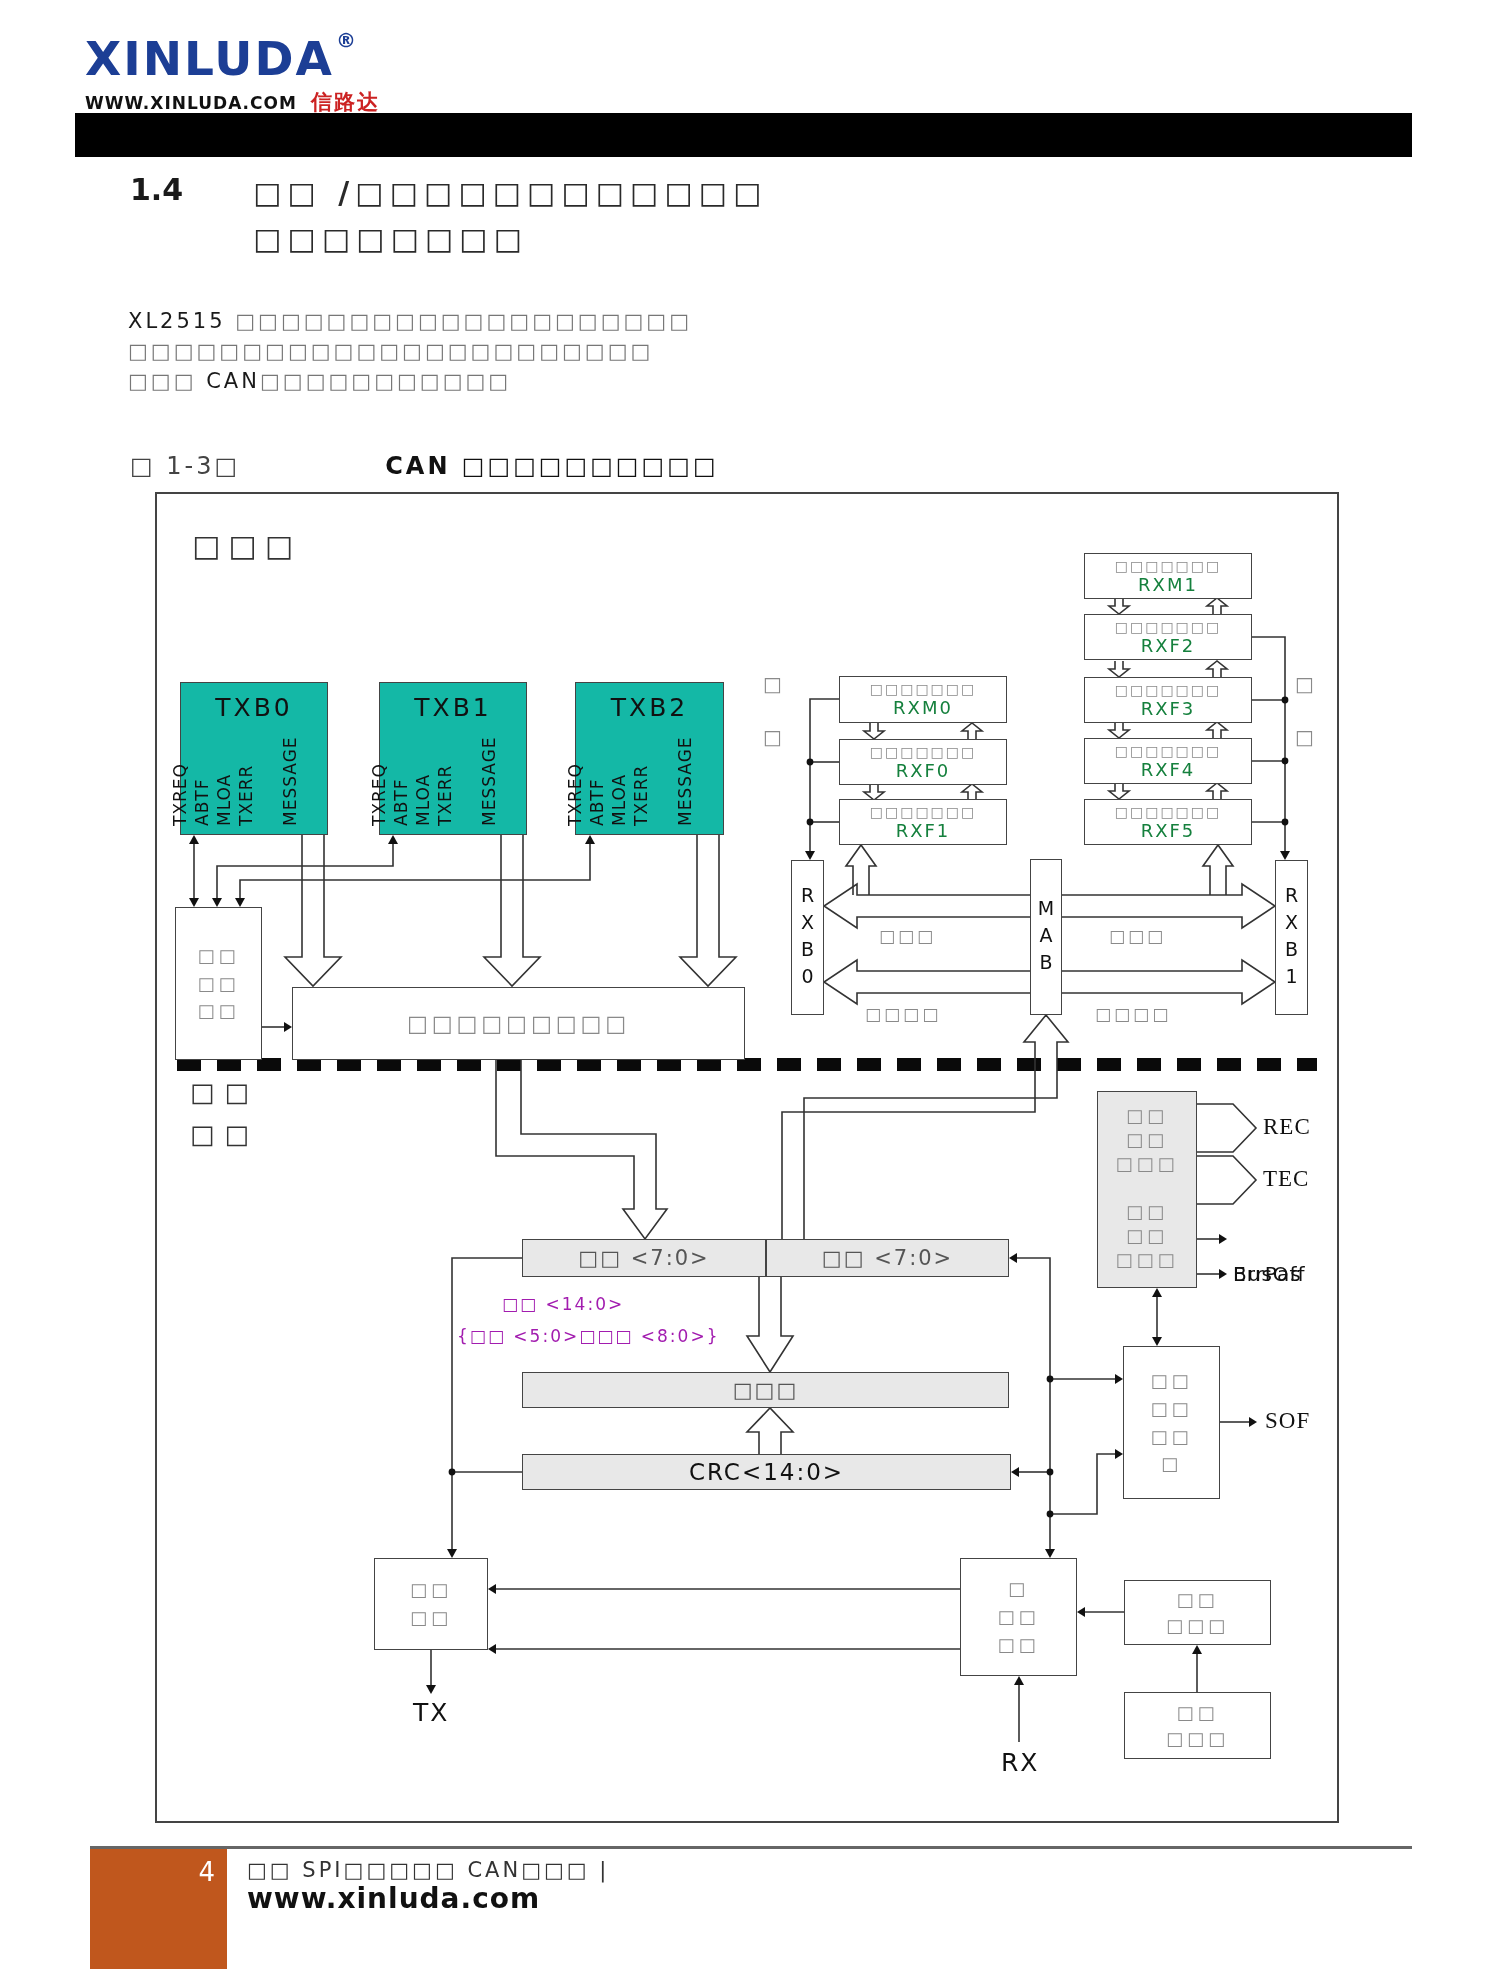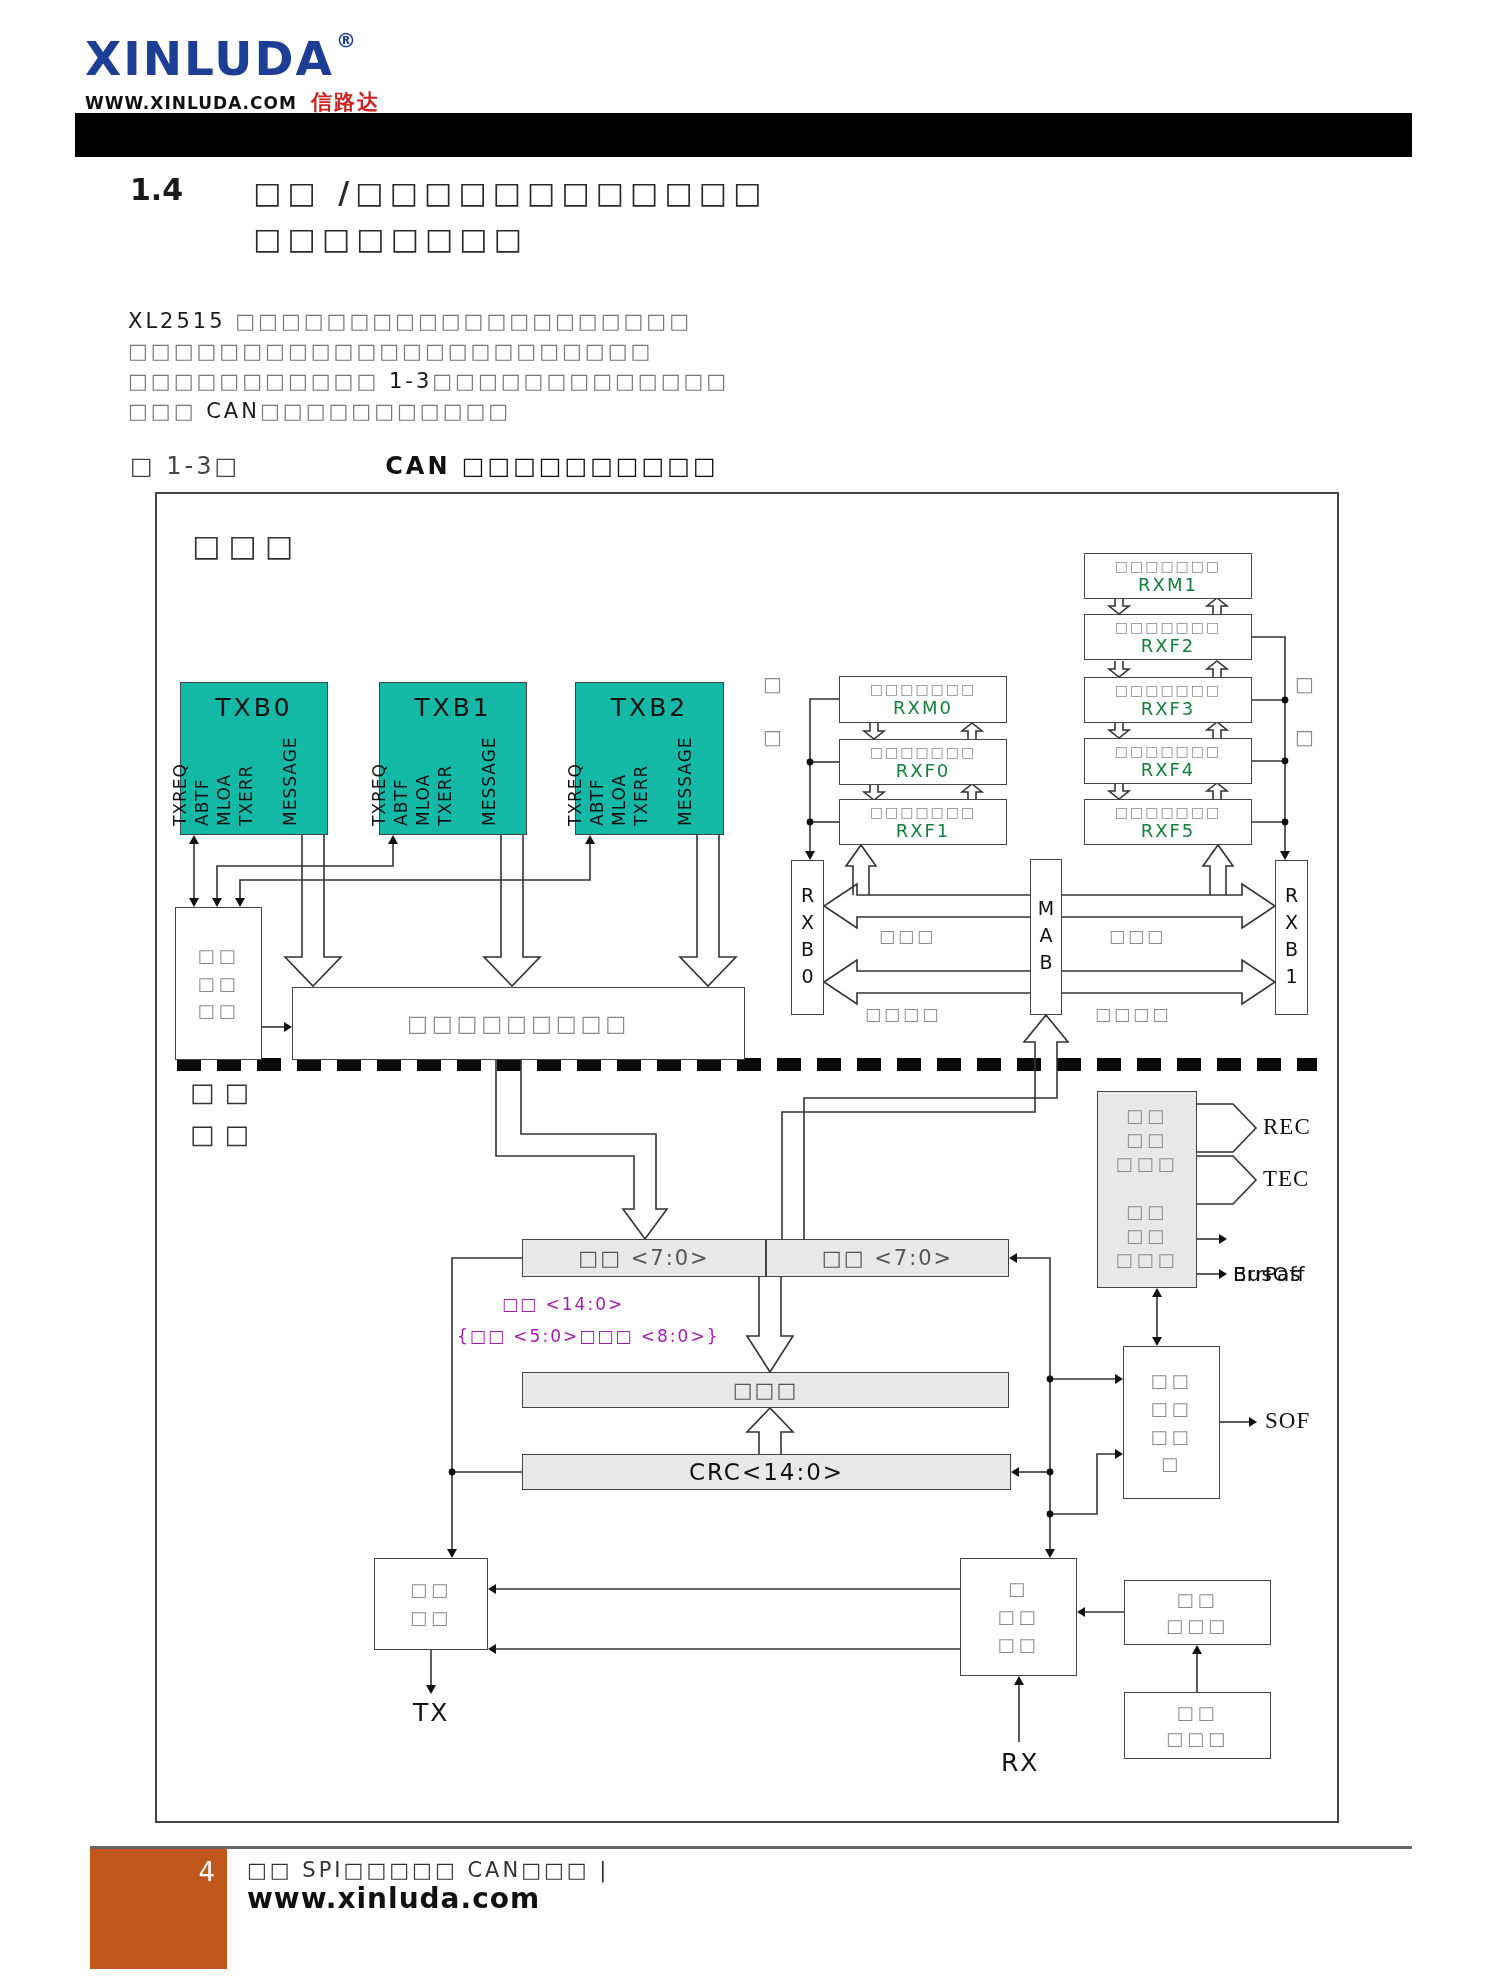--- a/index.html
+++ b/index.html
@@ -62,21 +62,20 @@
 
   <div class="abs secnum" style="left:130px;top:172px;">1.4</div>
   <div class="abs sectitle" style="left:253px;top:170px;">
     <div>□□ /□□□□□□□□□□□□</div>
     <div>□□□□□□□□</div>
   </div>
 
   <div class="abs para" style="left:128px;top:306px;">
     <div><span class="dk">XL2515</span><span> □□□□□□□□□□□□□□□□□□□□</span></div>
     <div><span>□□□□□□□□□□□□□□□□□□□□□□□</span></div>
-    <div><span>□□□□□□□□□□□</span><span class="dk">  1-3</span><span>□□□□□□□□□□□□□</span></div>
     <div><span>□□□ </span><span class="dk">CAN</span><span>□□□□□□□□□□□</span></div>
   </div>
 
   <div class="abs cap" style="left:130px;top:452px;">
     <span>□ 1-3□</span><b style="margin-left:145px;">CAN □□□□□□□□□□</b>
   </div>
 
   <div id="fig" class="abs" style="left:155px;top:492px;width:1180px;height:1327px;">
 
     <div class="abs dash" style="left:20px;top:564px;width:1140px;height:13px;"></div>

